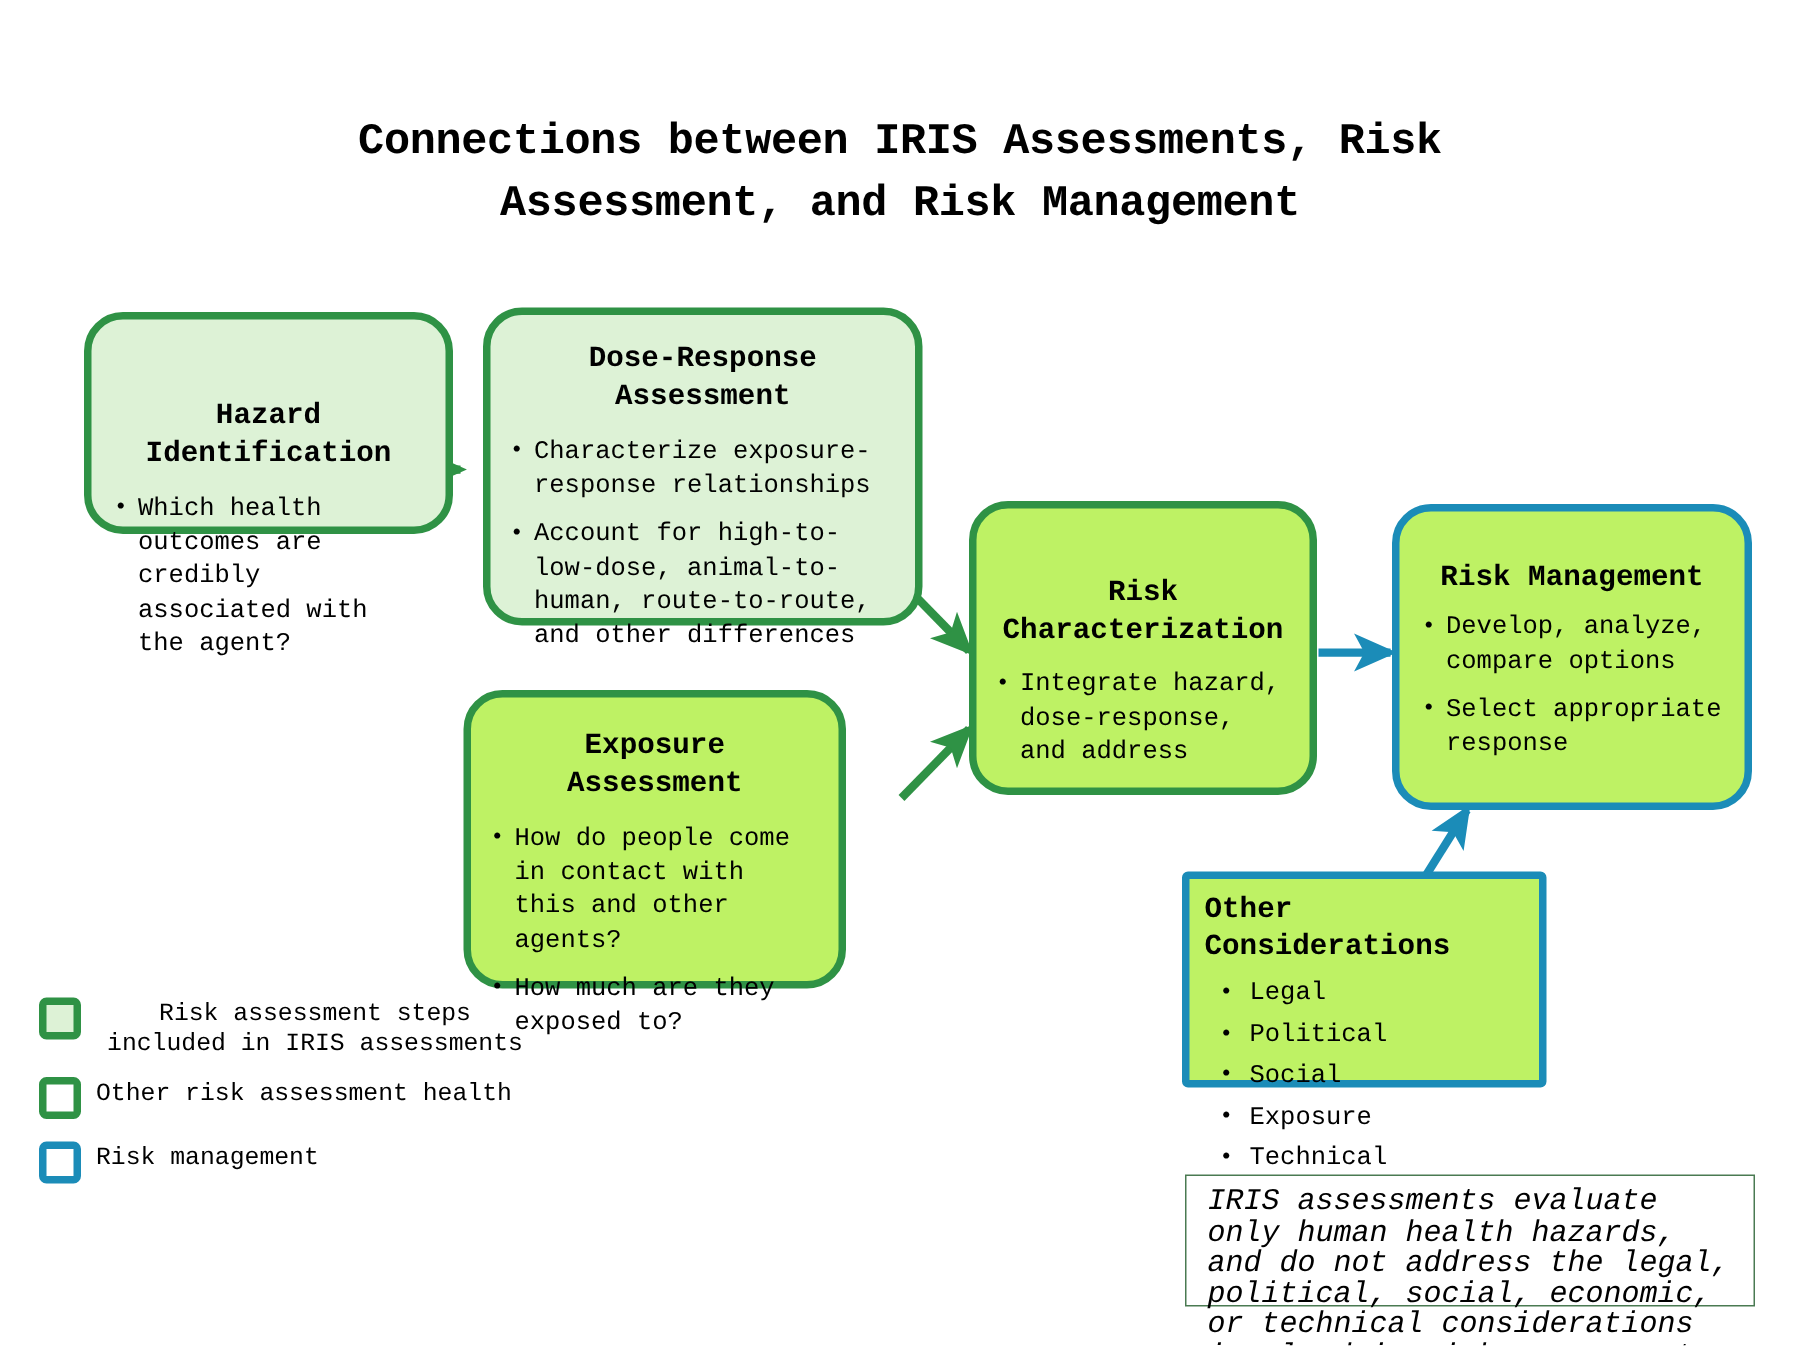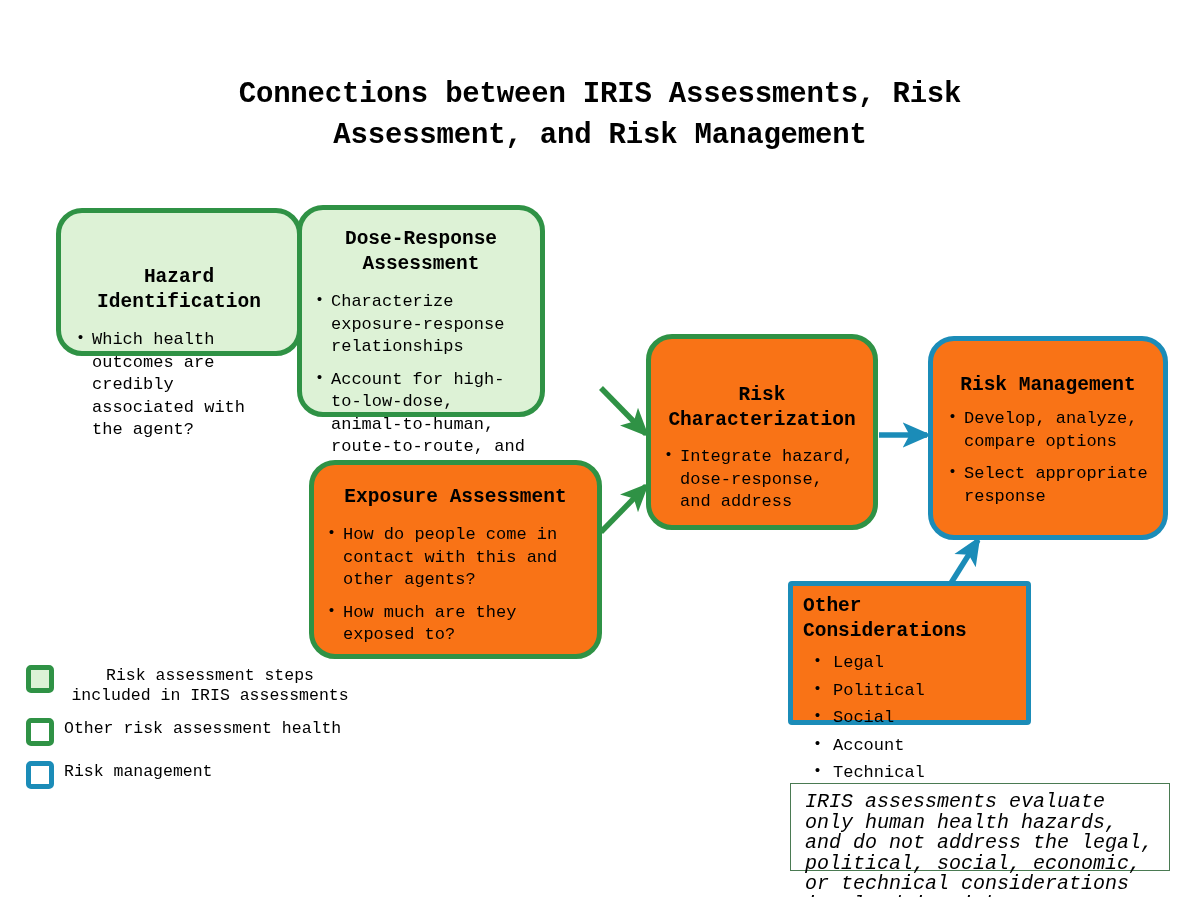--- a/index.html
+++ b/index.html
@@ -31,21 +31,21 @@
     font-weight: bold;
     line-height: 41px;
     letter-spacing: -0.2px;
     color: #000000;
   }
 
   
   .node {
     position: absolute;
     box-sizing: border-box;
-    background: #f97316;
+    background: #bef264;
   }
   .node.rounded {
     border-radius: 26px;
   }
   .node.green {
     border: 5px solid #2f9245;
   }
   .node.green-fill {
     background: #ddf2d6;
   }
@@ -102,28 +102,28 @@
   
   #node-hazard-identification {
     left: 24px;  top: 208px;  width: 246px; height: 148px;
     padding: 0 14px;
     margin-left: 32px;
   }
   #node-hazard-identification .node-title { margin-top: 52px; }
   #node-hazard-identification ul.bullets { margin-top: 14px; }
 
   #node-dose-response {
-    left: 297px; top: 205px;  width: 248px; height: 212px;
+    left: 322px; top: 205px;  width: 293px; height: 212px;
     padding: 0 12px;
   }
   #node-dose-response .node-title { margin-top: 17px; }
   #node-dose-response ul.bullets { margin-top: 14px; }
 
   #node-exposure-assessment {
-    left: 309px; top: 460px;  width: 293px; height: 199px;
+    left: 309px; top: 460px;  width: 255px; height: 199px;
     padding: 0 12px;
   }
   #node-exposure-assessment .node-title { margin-top: 20px; }
   #node-exposure-assessment ul.bullets { margin-top: 14px; }
 
   #node-risk-characterization {
     left: 646px; top: 334px;  width: 232px; height: 196px;
     padding: 0 12px;
   }
   #node-risk-characterization .node-title { margin-top: 44px; }
@@ -275,21 +275,21 @@
       <li>Select appropriate response</li>
     </ul>
   </div>
 
   <div id="node-other-considerations" class="node squared blue">
     <div class="node-title left">Other Considerations</div>
     <ul class="bullets wide">
       <li>Legal</li>
       <li>Political</li>
       <li>Social</li>
-      <li>Account</li>
+      <li>Exposure</li>
       <li>Technical</li>
     </ul>
   </div>
 
   <div id="footnote-box">
     <div id="footnote-text">IRIS assessments evaluate only human health hazards, and do not address the legal, political, social, economic, or technical considerations involved in risk management.</div>
   </div>
 
   <div id="legend">
     <div class="legend-row" id="legend-row-1">

